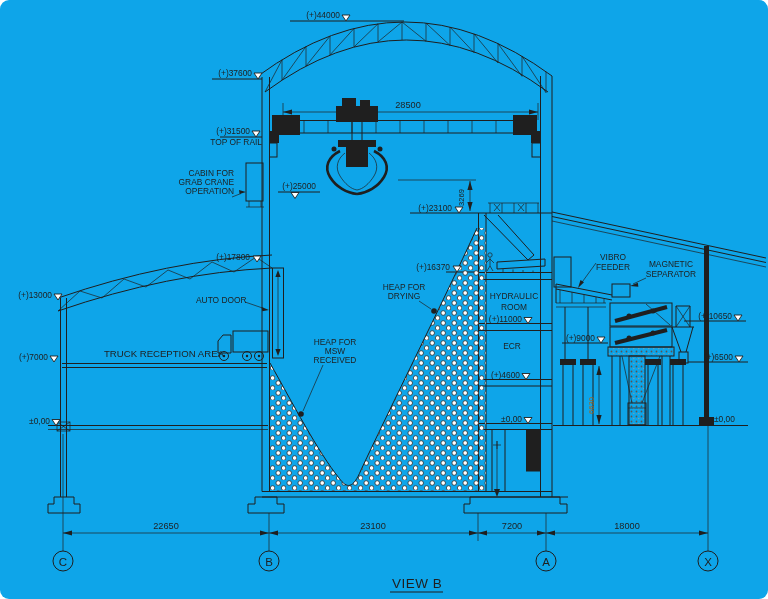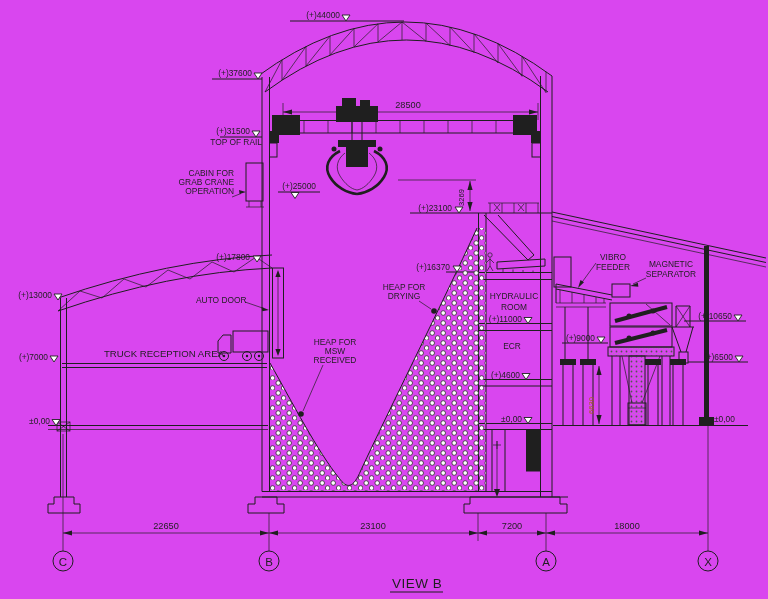--- a/index.html
+++ b/index.html
@@ -1,17 +1,17 @@
 <!DOCTYPE html>
 <html><head>
 <meta charset="utf-8">
 <style>
   html,body{margin:0;padding:0;background:#fff;}
-  .sheet{position:relative;width:768px;height:599px;background:#d946ef;overflow:hidden;
-         font-family:"Liberation Sans", sans-serif;}
+  .sheet{position:relative;width:768px;height:599px;background:#0ea5e9;overflow:hidden;
+         font-family:"Liberation Sans", sans-serif;border-radius:9px;}
   svg{display:block;}
   .ln{stroke:#1f1f1f;stroke-width:1;fill:none;}
   .thin{stroke:#1f1f1f;stroke-width:.7;fill:none;}
   .fill{fill:#1f1f1f;stroke:none;}
   .lvl{fill:#ffffff;stroke:#1f1f1f;stroke-width:.9;}
   text{fill:#1f1f1f;font-family:"Liberation Sans", sans-serif;}
   .t8{font-size:8.4px;}
   .t9{font-size:9.2px;}
   .t10{font-size:9.6px;}
   .t12{font-size:11.5px;}

